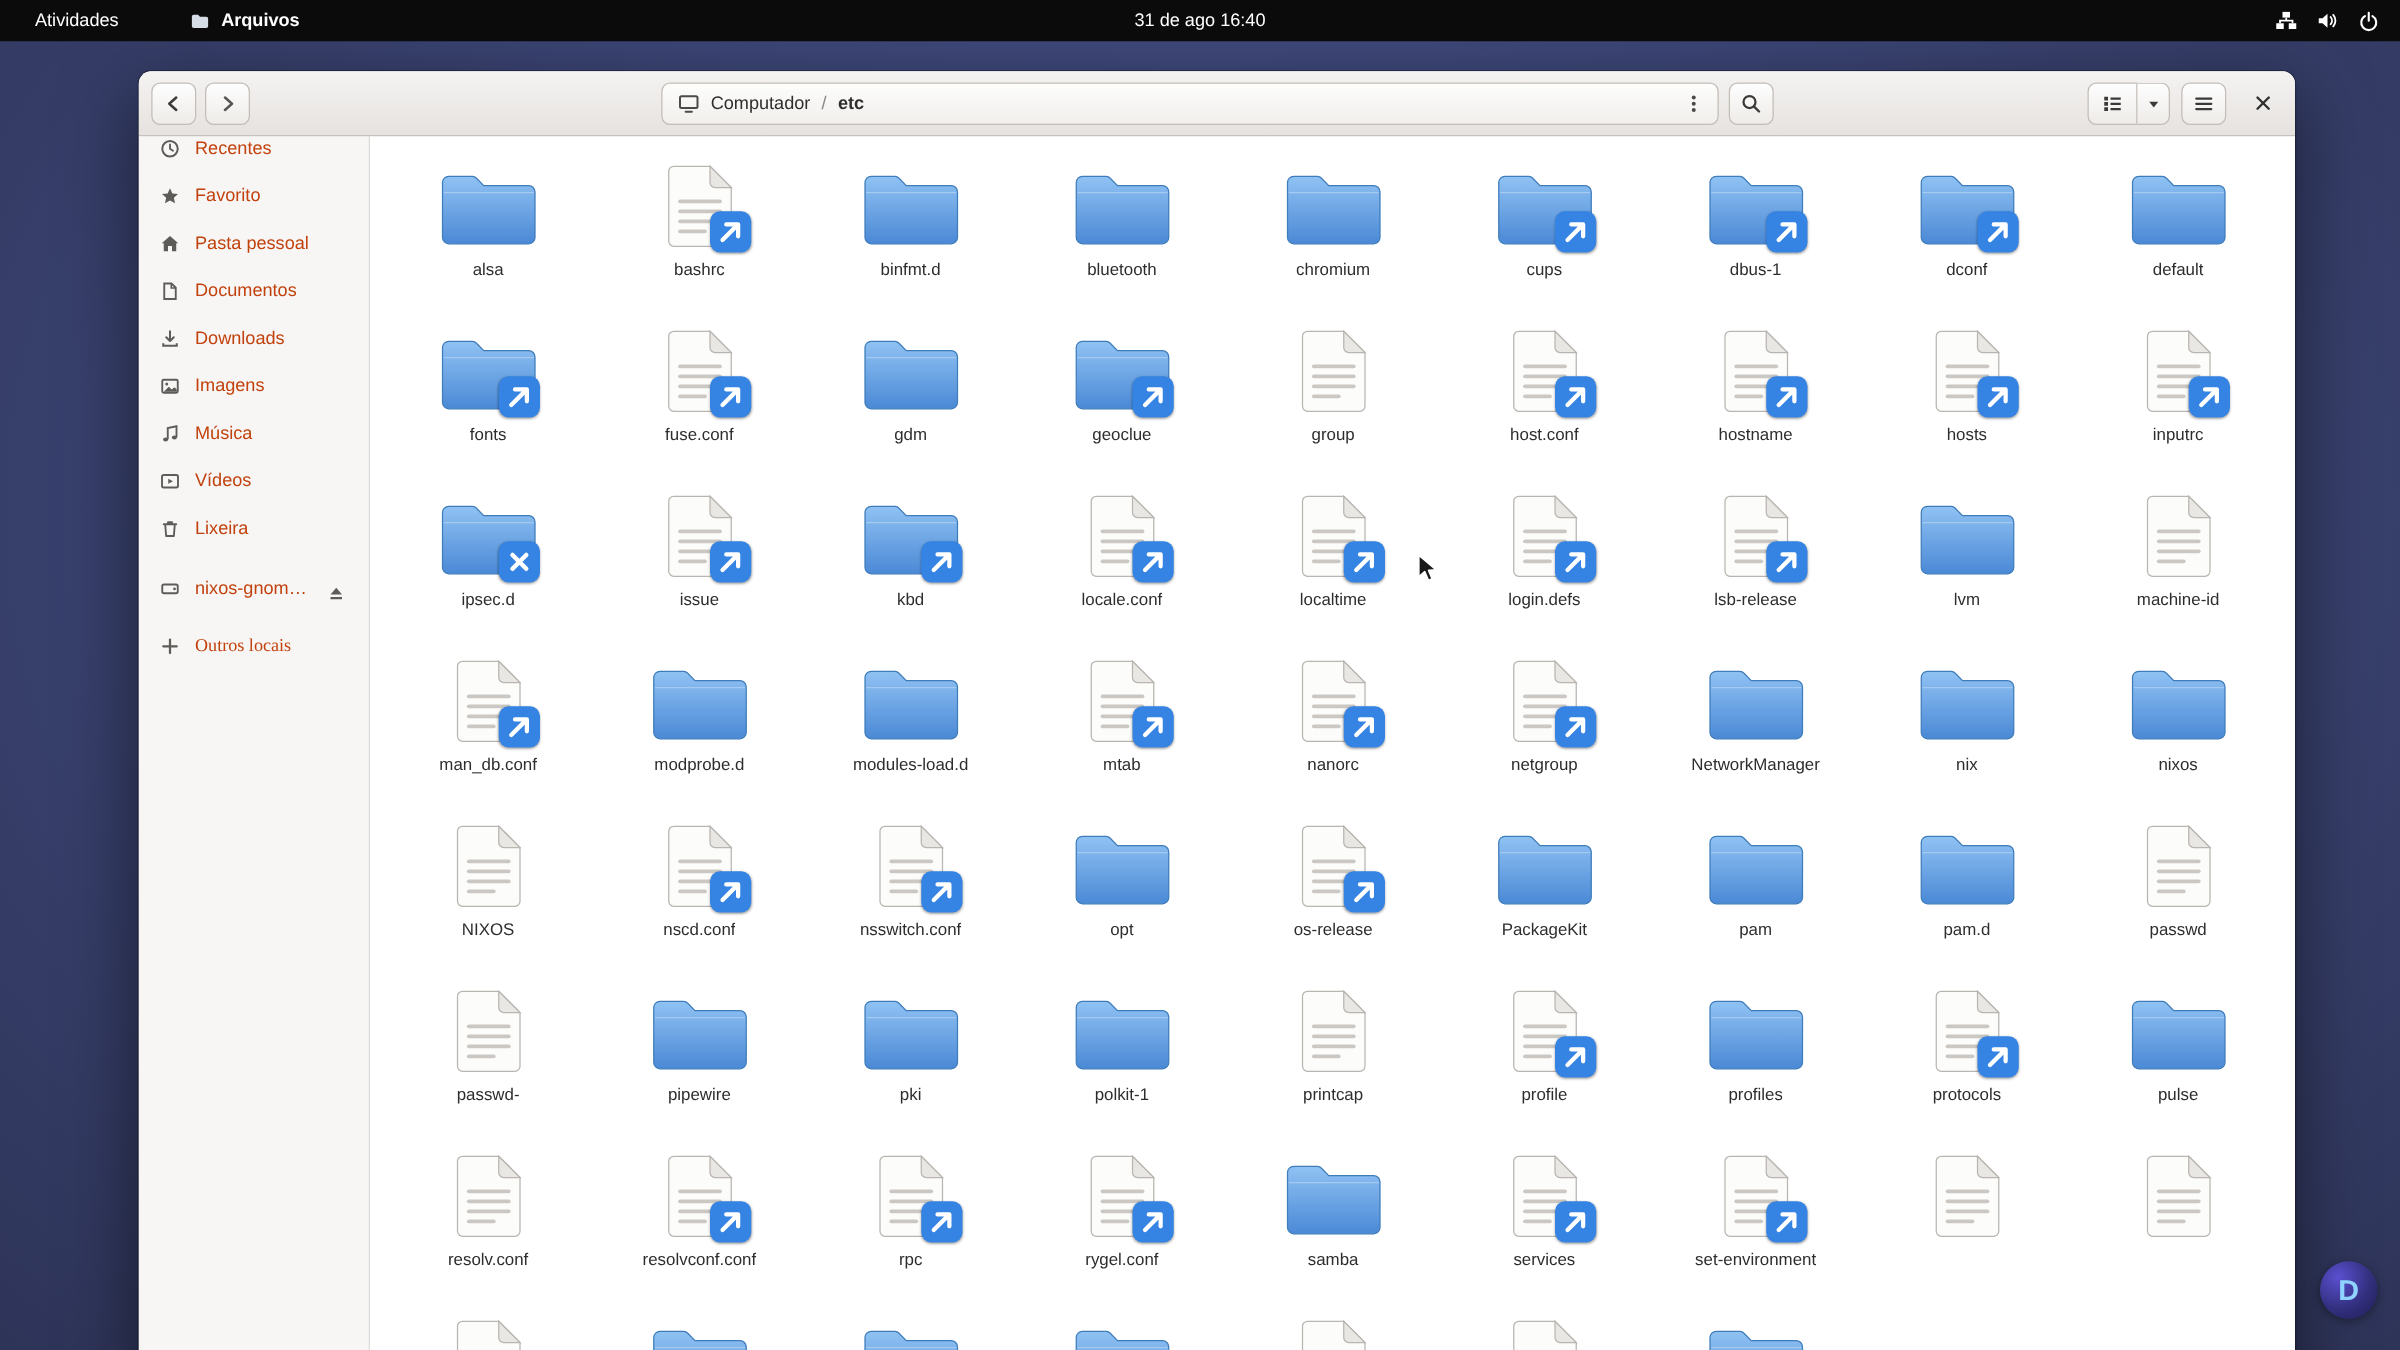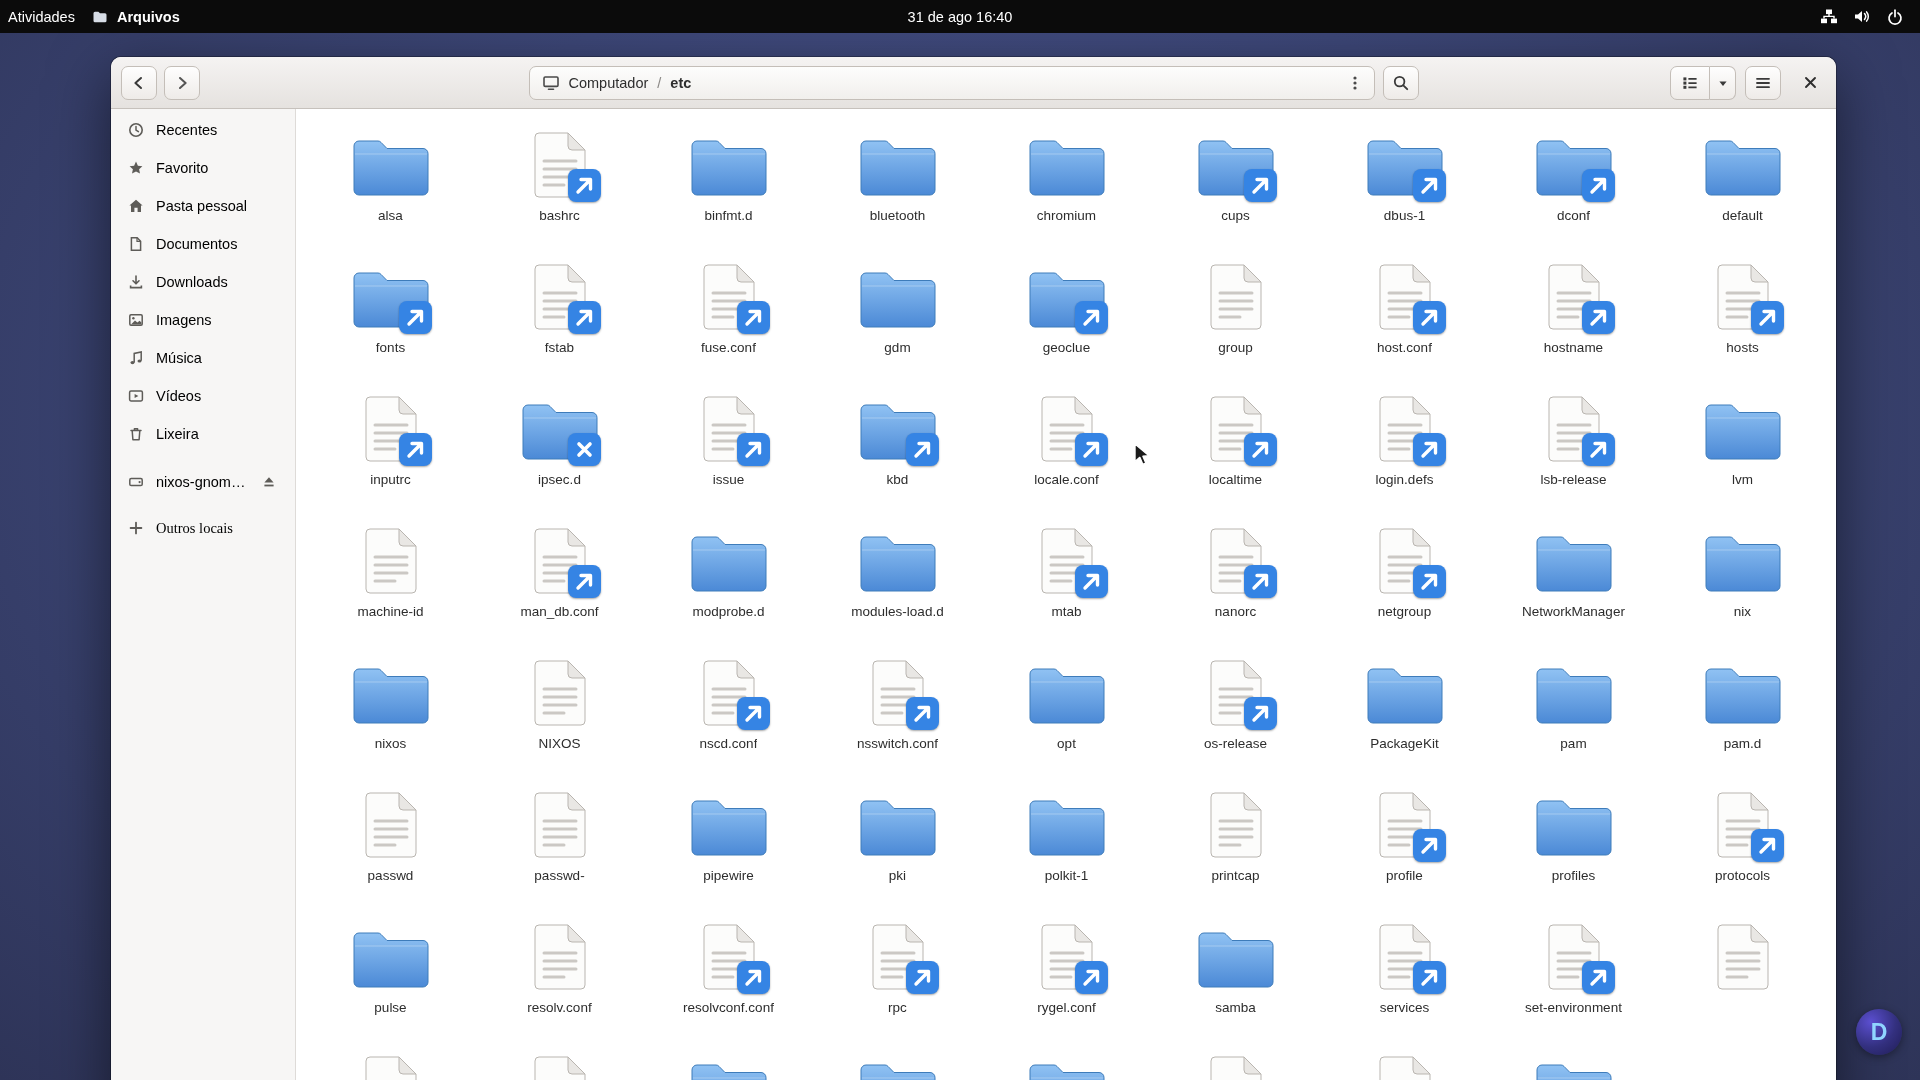--- a/index.html
+++ b/index.html
@@ -3,21 +3,21 @@
 <meta charset="utf-8">
 <style>
   * { margin:0; padding:0; box-sizing:border-box; }
   html,body { width:1920px; height:1080px; overflow:hidden;
     font-family:"Liberation Sans","DejaVu Sans",sans-serif; }
   body { background: radial-gradient(ellipse at 50% 38%, #4a5590 0%, #3d4778 48%, #2e3458 100%); position:relative; }
 
   
   .topbar { position:absolute; top:0; left:0; right:0; height:33px; background:var(--topbar-bg,#0b0b0b);
     color:#fff; display:flex; align-items:center; font-size:14.5px; z-index:30; }
-  .tb-item { padding:0 8px; height:29px; display:flex; align-items:center; gap:8px; cursor:default; }
+  .tb-item { padding:0 28px; height:29px; display:flex; align-items:center; gap:8px; cursor:default; }
   .tb-app { font-weight:700; }
   .topbar-center { position:absolute; left:50%; transform:translateX(-50%); font-weight:400; height:33px;
     display:flex; align-items:center; padding:0 12px; }
   .topbar-right { margin-left:auto; display:flex; align-items:center; gap:15px; padding-right:16px; height:33px; }
   .tb-icon { width:18px; height:18px; display:flex; align-items:center; justify-content:center; }
 
   
   .window { position:absolute; left:111px; top:57px; width:1725px; height:1060px; background:#fff;
     border-radius:10px 10px 0 0; overflow:hidden; display:flex; flex-direction:column;
     box-shadow:0 18px 60px rgba(0,0,0,.55), 0 0 0 1px rgba(0,0,0,.28); z-index:10; }
@@ -42,22 +42,22 @@
   .split { display:flex; }
   .split .hb-btn.seg1 { border-radius:7px 0 0 7px; min-width:40px; }
   .split .hb-btn.seg2 { border-radius:0 7px 7px 0; border-left:none; min-width:26px; }
   .close-btn { border:none; background:transparent; width:32px; height:34px;
     display:flex; align-items:center; justify-content:center; margin-left:4px; }
 
   
   .content { flex:1; display:flex; min-height:0; }
   .sidebar { width:185px; flex:none; background:#f7f6f5; border-right:1px solid #dedbd8;
     padding-top:2px; display:flex; flex-direction:column; overflow:hidden; }
-  .sb-item { height:38px; flex:none; display:flex; align-items:center; gap:12px;
-    padding:0 10px 0 12px; margin:0 5px; font-size:14.5px; color:#000000; border-radius:6px; cursor:default; }
+  .sb-item { height:38px; flex:none; display:flex; align-items:flex-start; gap:12px;
+    padding:0 10px 0 12px; margin:0 5px; font-size:14.5px; color:#c2410c; border-radius:6px; cursor:default; }
   .sb-icon { width:16px; height:16px; flex:none; display:flex; align-items:center; justify-content:center; }
   .sb-label { white-space:nowrap; overflow:hidden; text-overflow:ellipsis; }
   .sb-device { margin-top:10px; }
   .sb-other { margin-top:8px;font-family:Liberation Serif, serif; }
   .sb-eject { margin-left:auto; width:24px; height:24px; display:flex; align-items:center; justify-content:center; border-radius:5px; }
 
   .files { flex:1; background:#fff; padding:4px 0 0 10px;
     display:grid; grid-template-columns:repeat(9,169px); grid-auto-rows:132px;
     align-content:start; overflow:hidden; }
   .file-item { display:flex; flex-direction:column; align-items:center; padding-top:6px; }
@@ -444,38 +444,20 @@
                   <line x1="11" y1="30" x2="43" y2="30"></line>
                   <line x1="11" y1="38" x2="43" y2="38"></line>
                   <line x1="11" y1="46" x2="43" y2="46"></line>
                   <line x1="11" y1="54" x2="31" y2="54"></line>
                 </g>
               </svg></span>
       <span class="emblem"><svg width="33" height="33" viewBox="0 0 33 33">
                 <path d="M10 23 L21.5 11.5 M13 10.5 H22.5 V20" stroke="#fff" stroke-width="3.4" fill="none" stroke-linecap="round" stroke-linejoin="round"></path>
               </svg></span>
     </div>
-    <div class="file-label">fstab</div>
-  </div>
-        <div class="file-item">
-    <div class="icon-wrap">
-      <span class="file-icon"><svg width="54" height="68" viewBox="0 0 54 68">
-                <path d="M2 6 a4 4 0 0 1 4-4 h29 L52 19 V62 a4 4 0 0 1 -4 4 H6 a4 4 0 0 1 -4 -4 Z" fill="#fcfcfb" stroke="#b9b5b0" stroke-width="1"></path>
-                <path d="M35 2 L52 19 H39 a4 4 0 0 1 -4 -4 Z" fill="#e9e7e4" stroke="#b9b5b0" stroke-width="1"></path>
-                <g stroke="#cbc8c4" stroke-width="3" stroke-linecap="round">
-                  <line x1="11" y1="30" x2="43" y2="30"></line>
-                  <line x1="11" y1="38" x2="43" y2="38"></line>
-                  <line x1="11" y1="46" x2="43" y2="46"></line>
-                  <line x1="11" y1="54" x2="31" y2="54"></line>
-                </g>
-              </svg></span>
-      <span class="emblem"><svg width="33" height="33" viewBox="0 0 33 33">
-                <path d="M10 23 L21.5 11.5 M13 10.5 H22.5 V20" stroke="#fff" stroke-width="3.4" fill="none" stroke-linecap="round" stroke-linejoin="round"></path>
-              </svg></span>
-    </div>
     <div class="file-label">fuse.conf</div>
   </div>
         <div class="file-item">
     <div class="icon-wrap">
       <span class="file-icon"><svg width="80" height="62" viewBox="0 0 80 62">
                 <path d="M3 53 V9 a5 5 0 0 1 5-5 h19 a4 4 0 0 1 3 1.4 L36 11.5 h36 a5 5 0 0 1 5 5 V53 a5 5 0 0 1 -5 5 H8 a5 5 0 0 1 -5 -5 Z" fill="url(#gfold)" stroke="#3e7cba" stroke-width="1"></path>
                 <path d="M4 17 H76" stroke="#ffffff" stroke-opacity="0.3" stroke-width="1"></path>
               </svg></span>
 
     </div>

